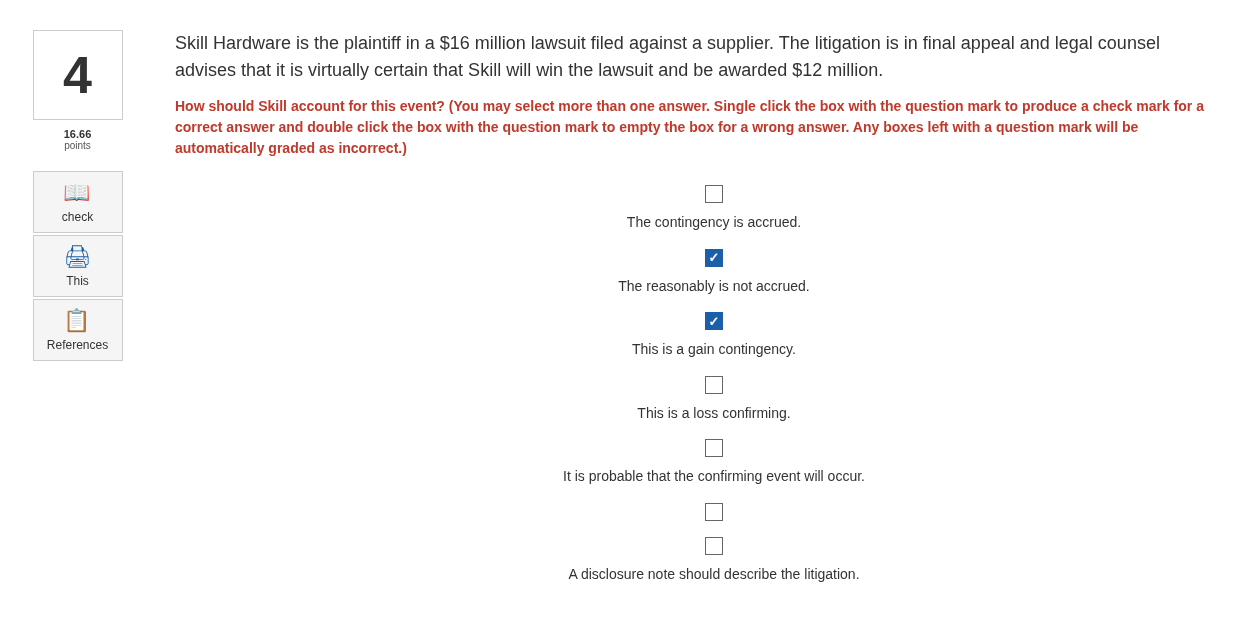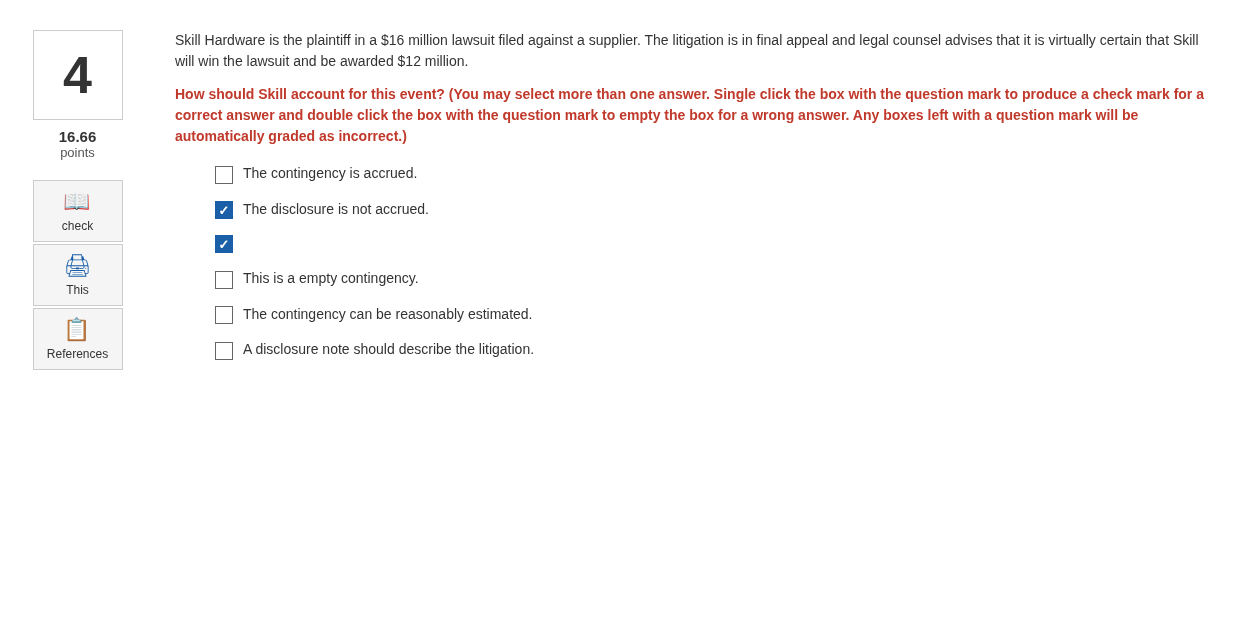--- a/index.html
+++ b/index.html
@@ -32,26 +32,26 @@
       font-size: 52px;
       font-weight: bold;
       color: #333;
       margin-bottom: 8px;
     }
     .points-label {
       text-align: center;
       margin-bottom: 20px;
     }
     .points-value {
-      font-size: 15px;
+      font-size: 11px;
       color: #333;
       font-weight: bold;
     }
     .points-text {
-      font-size: 13px;
+      font-size: 10px;
       color: #555;
     }
     .sidebar-buttons {
       display: flex;
       flex-direction: column;
       gap: 2px;
       width: 90px;
     }
     .sidebar-btn {
       border: 1px solid #ccc;
@@ -68,44 +68,45 @@
     }
     .sidebar-icon {
       font-size: 22px;
       color: #1a5fa8;
     }
     .main-content {
       flex: 1;
       padding: 10px 30px 20px 20px;
     }
     .question-text {
-      font-size: 14px;
+      font-size: 18px;
       color: #333;
       line-height: 1.5;
       margin-bottom: 12px;
     }
     .instruction-text {
       font-size: 14px;
       color: #c0392b;
       font-weight: bold;
       line-height: 1.5;
-      margin-bottom: 11px;
+      margin-bottom: 20px;
     }
     .options-list {
       display: flex;
       flex-direction: column;
       gap: 4px;
       padding-left: 40px;
     }
     .option-item {
       display: flex;
-      align-items: flex-end;
+      align-items: center;
       gap: 10px;
       padding: 6px 0;
       cursor: pointer;
+      flex-direction: column;
     }
     .option-checkbox {
       width: 18px;
       height: 18px;
       border: 1px solid #666;
       flex-shrink: 0;
       display: flex;
       align-items: center;
       justify-content: center;
       background: #fff;
@@ -167,36 +168,40 @@
 
     <div class="options-list">
 
       <div class="option-item">
         <div class="option-checkbox unchecked"></div>
         <span class="option-label">The contingency is accrued.</span>
       </div>
 
       <div class="option-item">
         <div class="option-checkbox checked"></div>
-        <span class="option-label">The disclosure is not accrued.</span>
+        <span class="option-label">The reasonably is not accrued.</span>
       </div>
 
       <div class="option-item">
         <div class="option-checkbox checked"></div>
-      </div>
-
-      <div class="option-item">
-        <div class="option-checkbox unchecked"></div>
-        <span class="option-label">This is a empty contingency.</span>
-      </div>
-
-
-      <div class="option-item">
-        <div class="option-checkbox unchecked"></div>
-        <span class="option-label">The contingency can be reasonably estimated.</span>
+        <span class="option-label">This is a gain contingency.</span>
+      </div>
+
+      <div class="option-item">
+        <div class="option-checkbox unchecked"></div>
+        <span class="option-label">This is a loss confirming.</span>
+      </div>
+
+      <div class="option-item">
+        <div class="option-checkbox unchecked"></div>
+        <span class="option-label">It is probable that the confirming event will occur.</span>
+      </div>
+
+      <div class="option-item">
+        <div class="option-checkbox unchecked"></div>
       </div>
 
       <div class="option-item">
         <div class="option-checkbox unchecked"></div>
         <span class="option-label">A disclosure note should describe the litigation.</span>
       </div>
 
 
     </div>
   </div>

